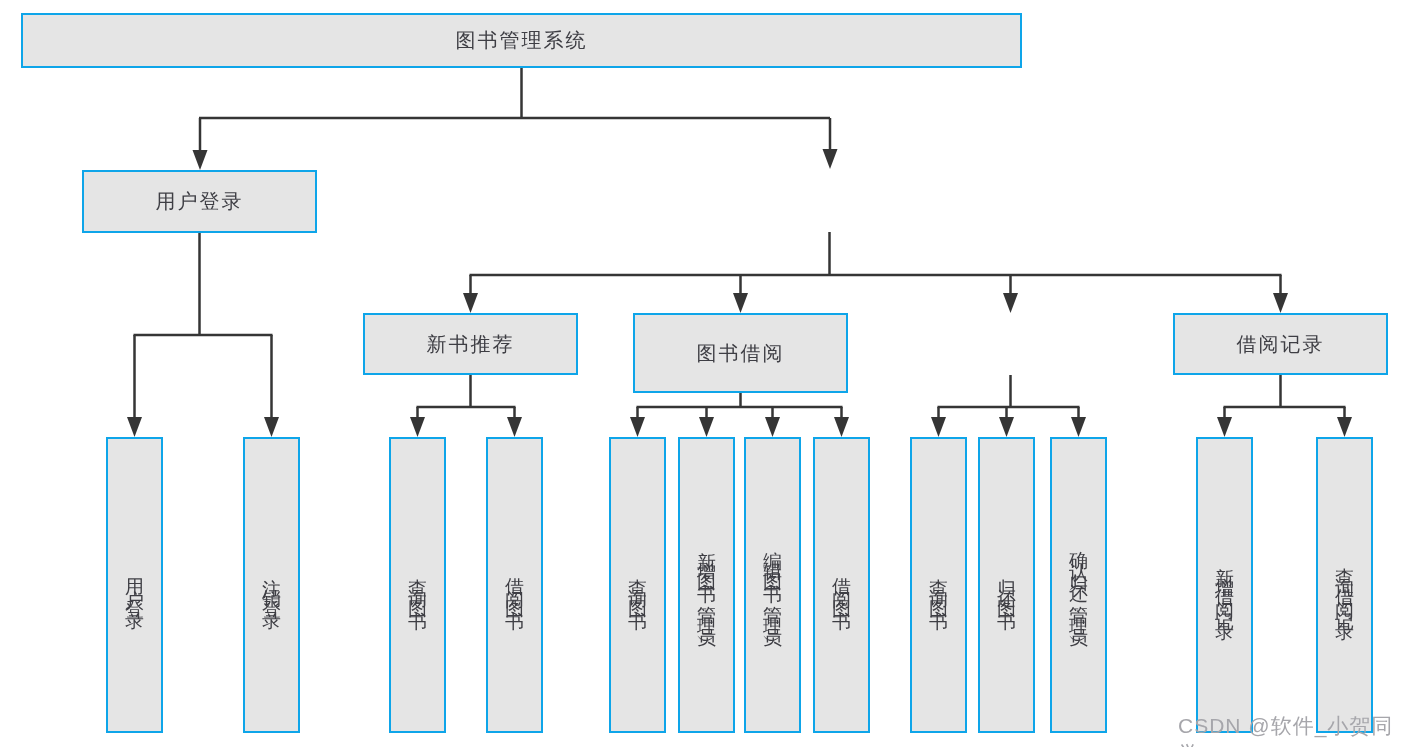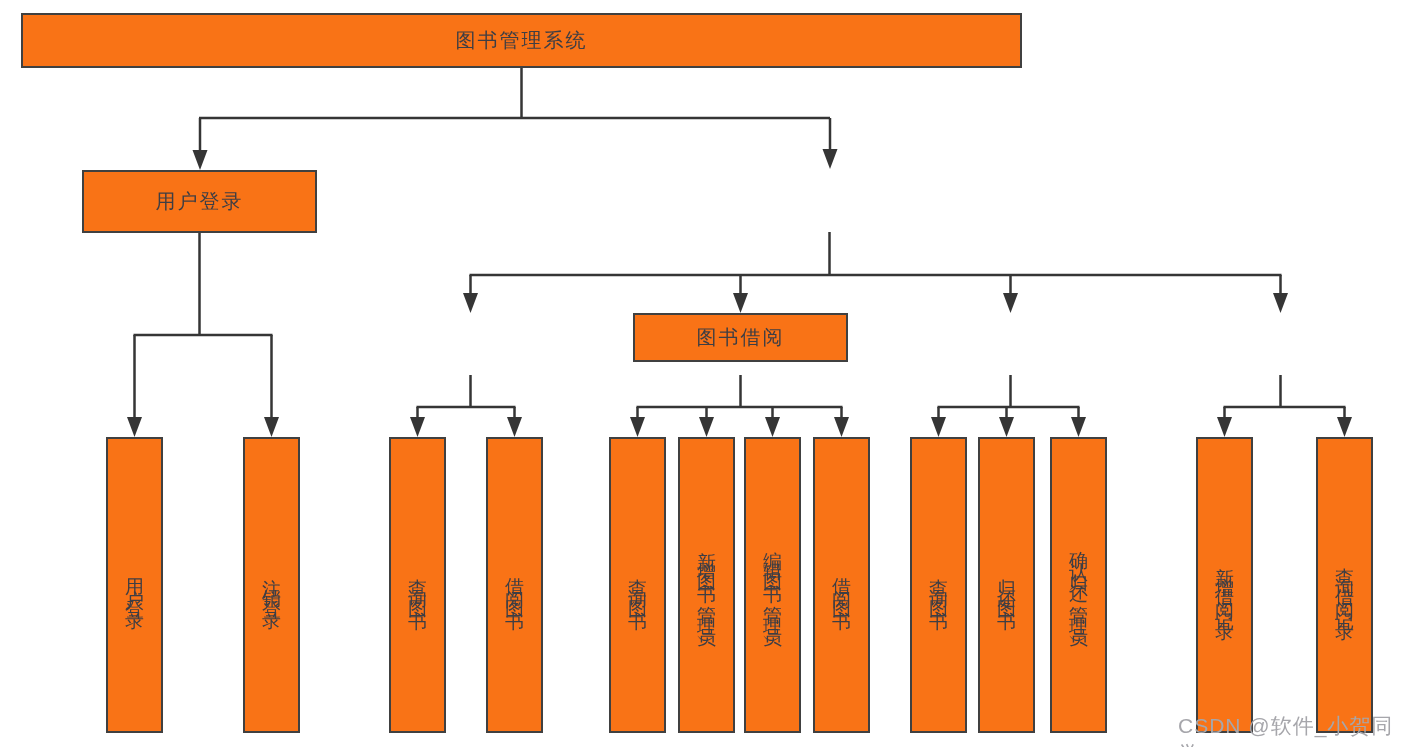--- a/index.html
+++ b/index.html
@@ -9,22 +9,22 @@
     background:#ffffff;
     font-family:"Liberation Sans","DejaVu Sans",sans-serif;
     overflow:hidden;
   }
   #connectors{position:absolute;left:0;top:0;width:1405px;height:747px;}
   #connectors line{stroke:#353535;stroke-width:2.5;}
   #connectors polygon{fill:#353535;}
   .node{
     position:absolute;
     box-sizing:border-box;
-    background:#f97316;
-    border:2px solid #404040;
+    background:#e5e5e5;
+    border:2px solid #0ea5e9;
     display:flex;
     align-items:center;
     justify-content:center;
     font-size:20px;
     color:#3e3e44;
     letter-spacing:2px;
     white-space:nowrap;
   }
   .node-h{border-width:2.5px;}
   .node-v{
@@ -105,21 +105,23 @@
     <line x1="1224.5" y1="407" x2="1224.5" y2="421"></line>
     <polygon points="1217,417 1232,417 1224.5,437"></polygon>
     <line x1="1344.5" y1="407" x2="1344.5" y2="421"></line>
     <polygon points="1337,417 1352,417 1344.5,437"></polygon>
   </svg>
 
   <div class="node node-h" style="left:21px;top:13px;width:1001px;height:55px;">图书管理系统</div>
 
   <div class="node node-h" style="left:82px;top:170px;width:235px;height:63px;">用户登录</div>
 
-  <div class="node node-h" style="left:633px;top:313px;width:215px;height:49px;">图书借阅</div>
+  <div class="node node-h" style="left:363px;top:313px;width:215px;height:62px;">新书推荐</div>
+  <div class="node node-h" style="left:633px;top:313px;width:215px;height:80px;">图书借阅</div>
+  <div class="node node-h" style="left:1173px;top:313px;width:215px;height:62px;">借阅记录</div>
 
   <div class="node node-v" style="left:106px;top:437px;width:57px;height:296px;">用户登录</div>
   <div class="node node-v" style="left:243px;top:437px;width:57px;height:296px;">注销登录</div>
 
   <div class="node node-v" style="left:389px;top:437px;width:57px;height:296px;">查询图书</div>
   <div class="node node-v" style="left:486px;top:437px;width:57px;height:296px;">借阅图书</div>
 
   <div class="node node-v" style="left:609px;top:437px;width:57px;height:296px;">查询图书</div>
   <div class="node node-v" style="left:678px;top:437px;width:57px;height:296px;">新增图书（管理员）</div>
   <div class="node node-v" style="left:744px;top:437px;width:57px;height:296px;">编辑图书（管理员）</div>

